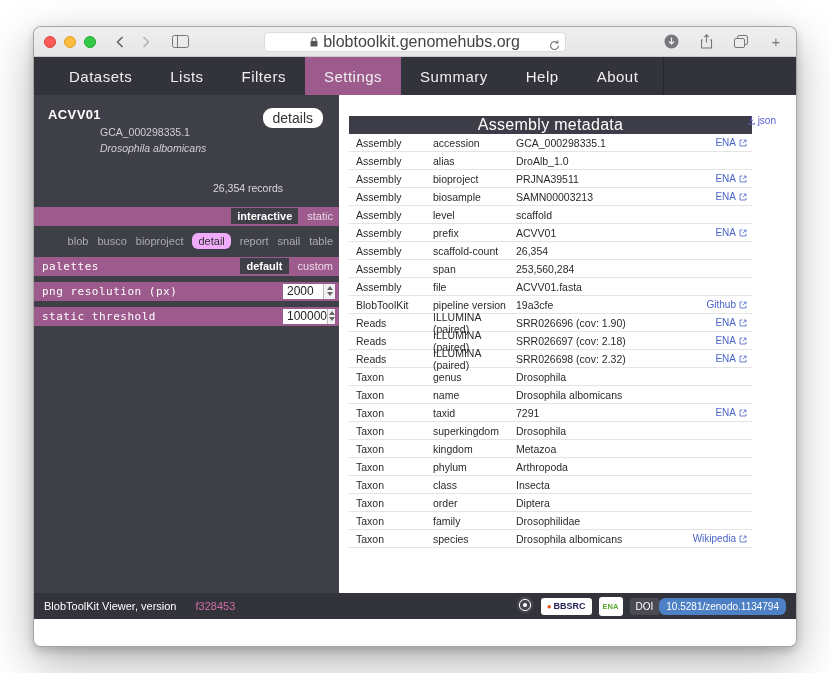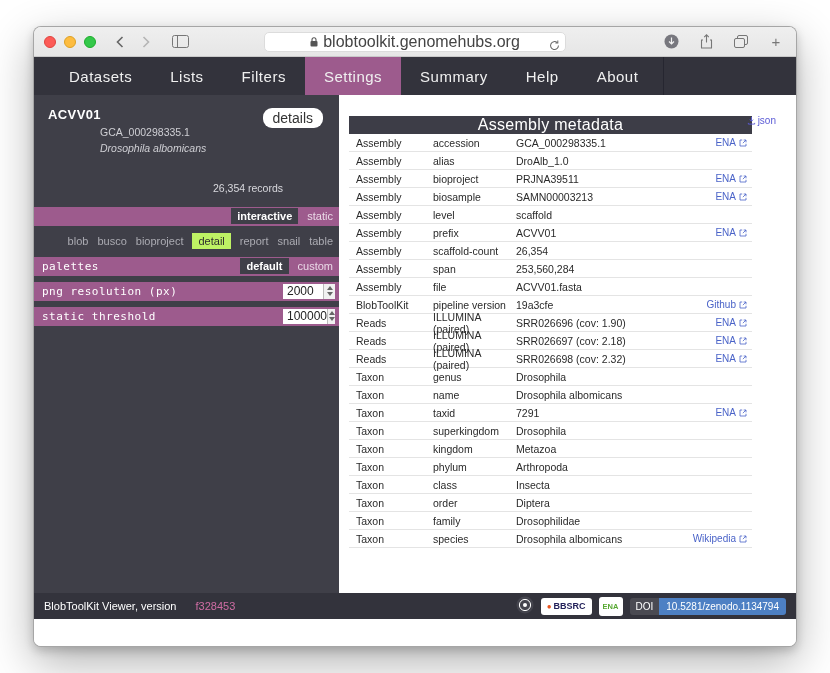--- a/index.html
+++ b/index.html
@@ -68,21 +68,21 @@
   .bar.purple { background:#9d5b8d; }
   .bar .rlabel {
     font-family:"DejaVu Sans Mono", monospace; font-size:11px; padding-left:8px;
     letter-spacing:.5px; color:#fff;
   }
   .opts { margin-left:auto; display:flex; align-items:center; gap:9px; padding-right:6px; }
   .bar.purple .opts { color:#ead9e7; }
   .bar.dark .opts { color:#ababb2; }
   .opt { cursor:default; }
   .opt.sel-dark { background:#3f3f48; color:#fff; padding:2px 6px;font-weight:bold; }
-  .opt.sel-light { background:#bef264; color:#2e2e2e; padding:2px 6px; }
+  .opt.sel-light { background:#f0abfc; color:#2e2e2e; padding:2px 6px;border-radius:6px; }
 
   .numbox {
     margin-left:auto; margin-right:4px; width:52px; height:15px; background:#fff;
     display:flex; align-items:center; overflow:hidden;
   }
   .numbox .val { font-size:12px; color:#222; padding-left:4px; flex:1; }
   .spinner {
     width:12px; height:15px; background:#f1f1f1; border-left:1px solid #bbb;
     display:flex; flex-direction:column; align-items:center; justify-content:center; gap:2px;
   }
@@ -121,21 +121,21 @@
     display:flex; align-items:center; gap:2px; font-size:9px; font-weight:bold;
   }
   .bbsrc-dot { color:#e8541e; font-size:8px; }
   .ena-badge {
     background:#fff; width:24px; height:19px; border-radius:3px;
     display:flex; align-items:center; justify-content:center;
     color:#57a831; font-size:7.5px; font-weight:bold;
   }
   .doi-badge { display:flex; height:17px; border-radius:3px; overflow:hidden; font-size:10px; }
   .doi-left { background:#4a4a52; display:flex; align-items:center; padding:0 6px; }
-  .doi-right { background:#4d80c4; display:flex; align-items:center; padding:0 7px; }
+  .doi-right { background:#4d80c4; display:flex; align-items:center; padding:0 7px;border-radius:6px; }
 
   .bottom-strip { flex:1; background:#fff; }
 </style>
 </head>
 <body>
 
 <div class="window">
 
   <div class="chrome">
     <div class="traffic">

